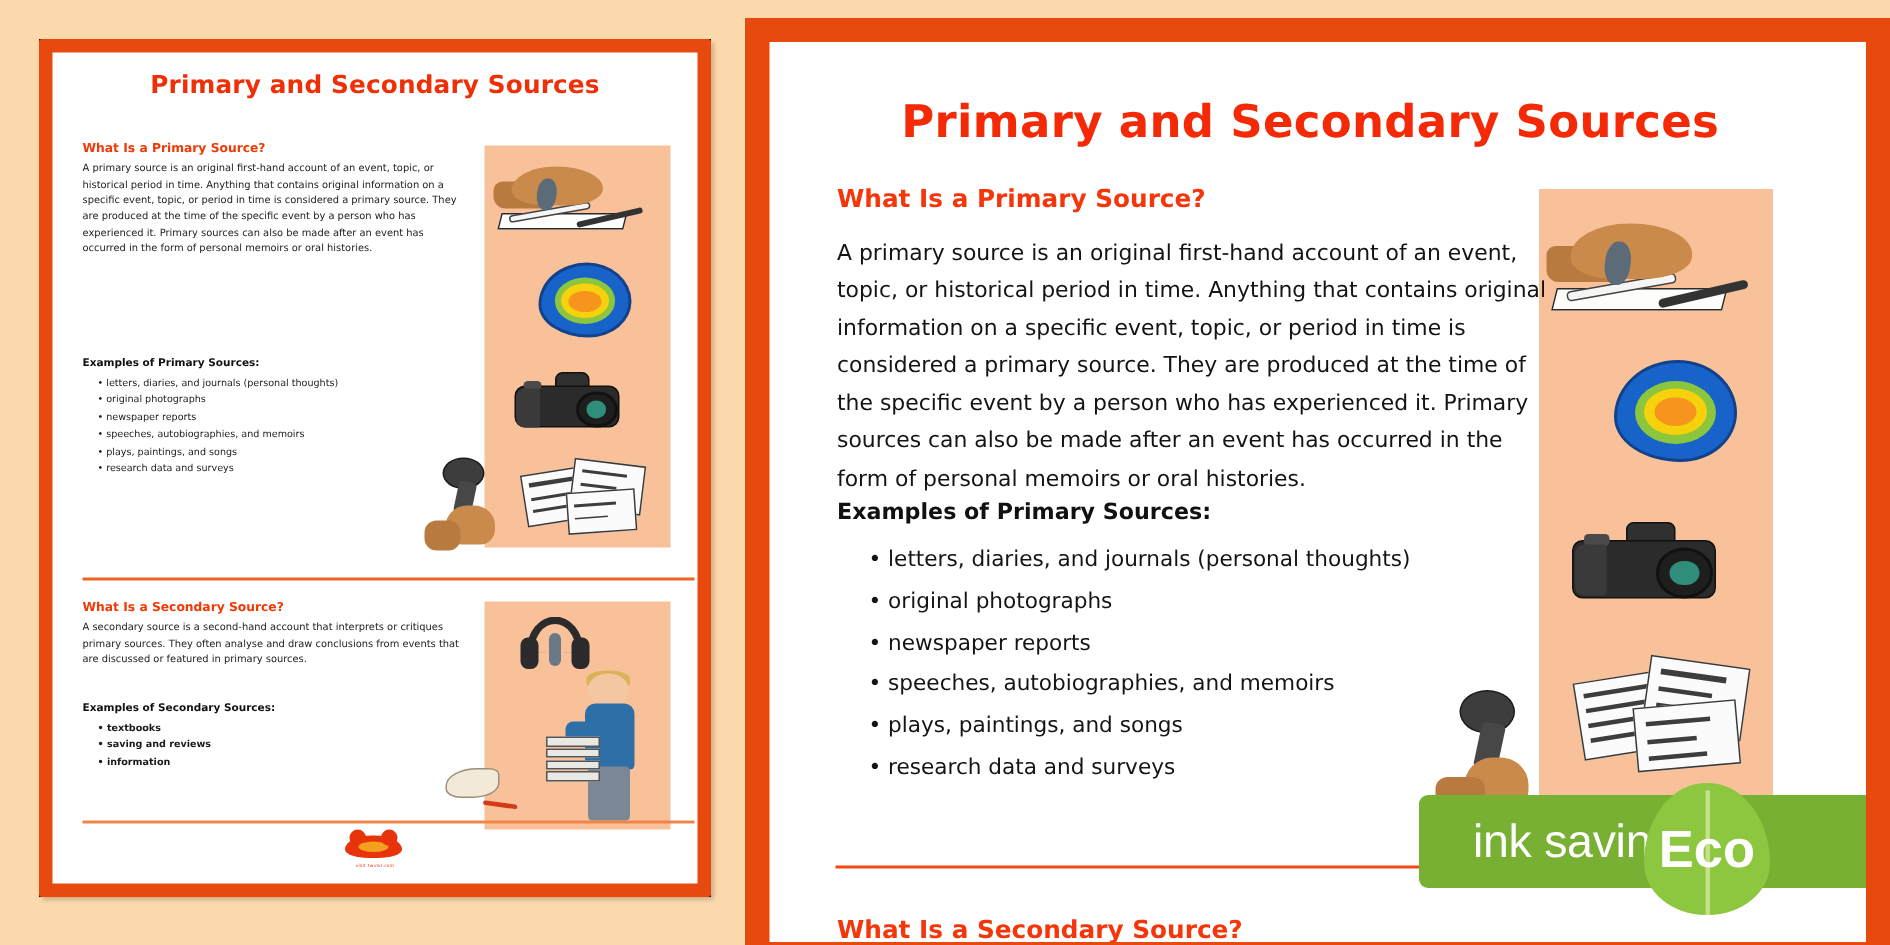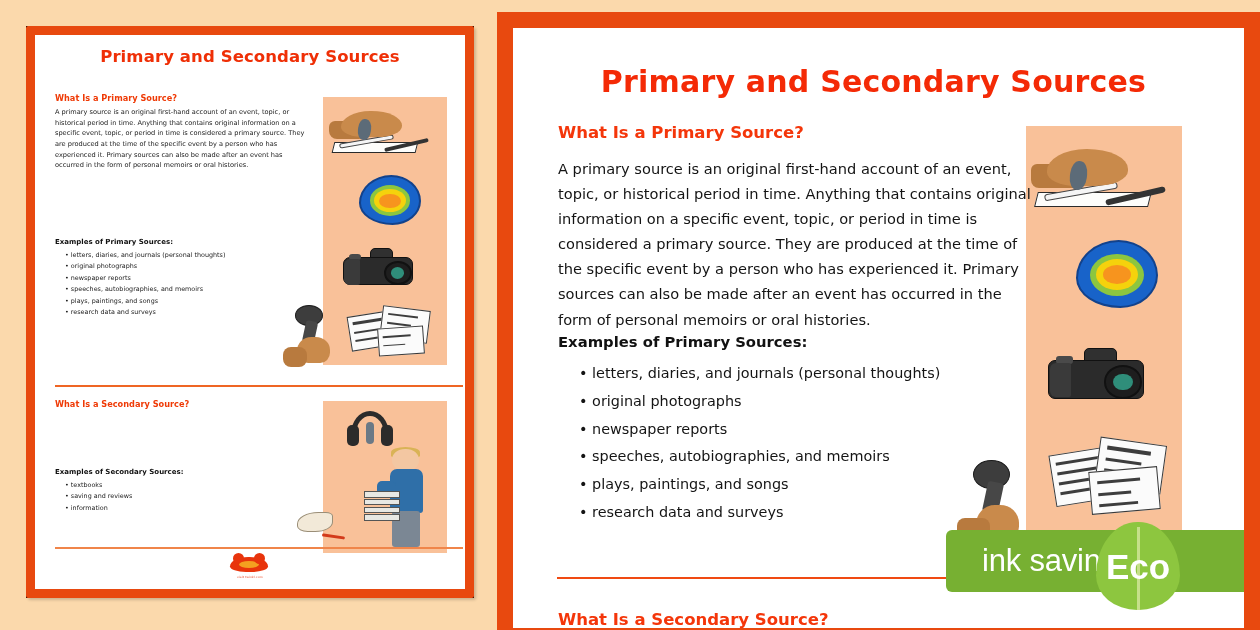--- a/index.html
+++ b/index.html
@@ -401,24 +401,25 @@
           </div>
         </div>
 
         <div class="art art-quill" style="left:262px; top:474px; width:48px; height:32px;">
           <div class="feather"></div>
           <div class="nib"></div>
         </div>
 
         <div class="t-h2" style="top:364px;">What Is a Secondary Source?</div>
 
+        <div class="t-body" style="top:378px;">A secondary source is a second-hand account that interprets or critiques primary sources. They often analyse and draw conclusions from events that are discussed or featured in primary sources.</div>
 
         <div class="t-h3" style="top:433px;">Examples of Secondary Sources:</div>
 
-        <ul class="t-list" id="thumb-secondary-list" style="top:445px;">
+        <ul class="t-list" id="thumb-secondary-list" style="top:445px;font-weight:bold;">
             <li>textbooks</li>
             <li>saving and reviews</li>
             <li>information</li>
           </ul>
 
         <div class="t-rule" style="left:20px; top:512px; width:408px; background:#f0854a;"></div>
 
         <div class="twinkl-logo" style="top:522px;">
           <div class="twinkl-blob">
               <div class="twinkl-inner"></div>

